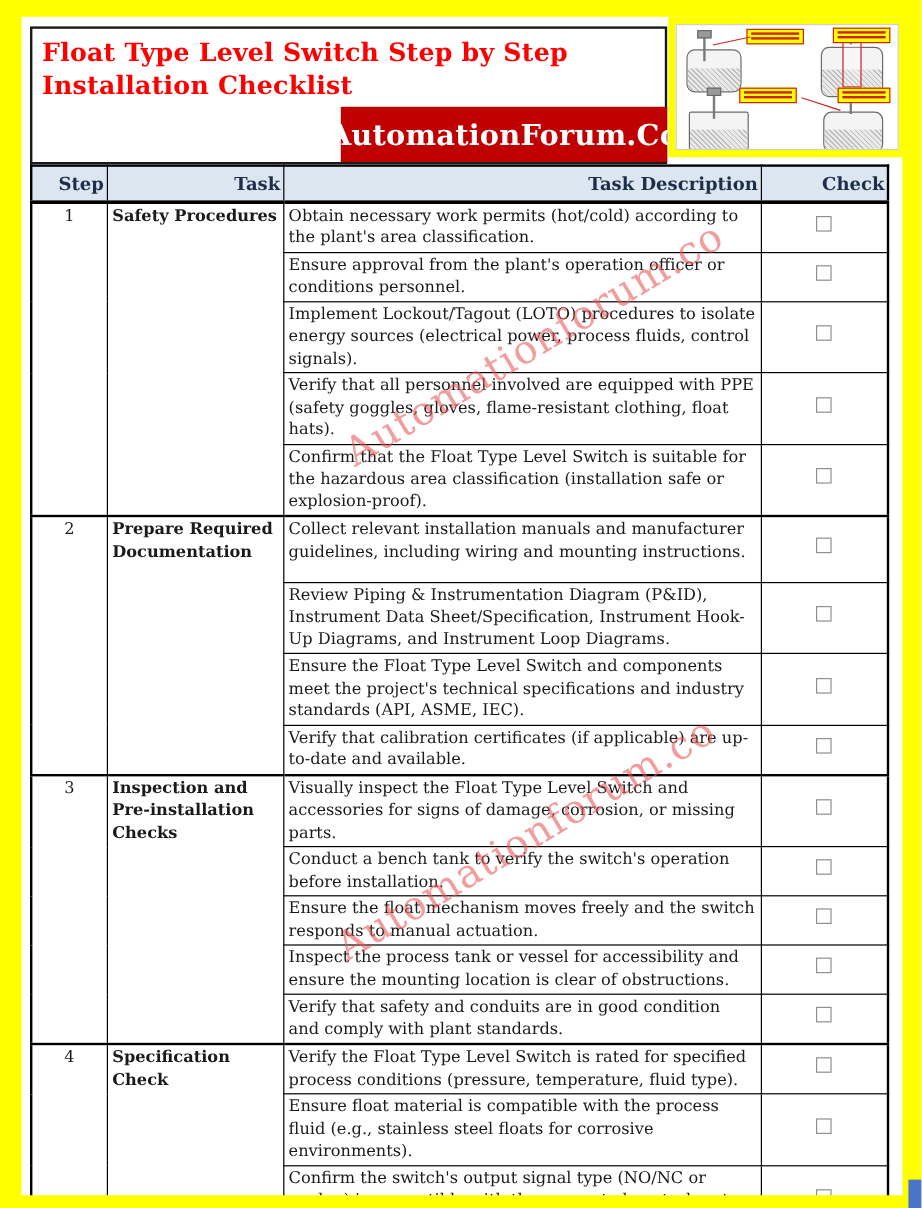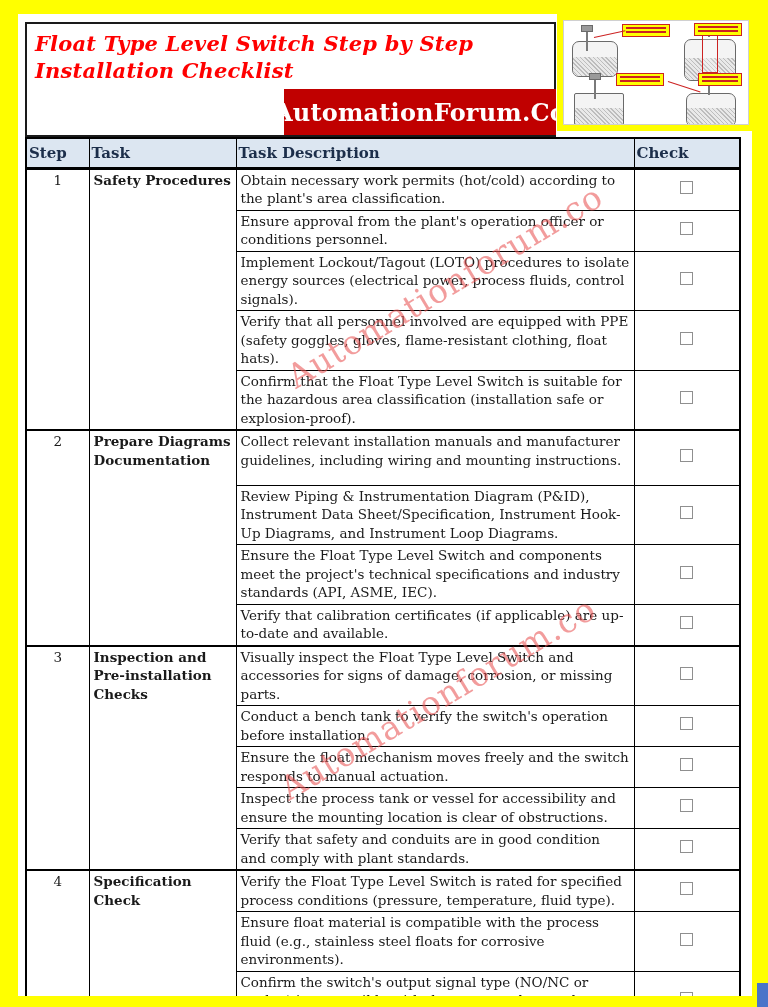--- a/index.html
+++ b/index.html
@@ -10,21 +10,21 @@
   
   .frame{position:absolute;inset:0;border-style:solid;border-color:#ffff00;
     border-width:14px 16px 11px 18px;z-index:4;pointer-events:none;}
   
   .blue-corner{position:absolute;right:0;bottom:0;width:11px;height:24px;background:#4a74c9;z-index:6;}
 
   
   .title-box{position:absolute;left:25px;top:22px;width:531px;height:115px;
     border:2px solid #1a1a1a;box-sizing:border-box;background:#fff;z-index:2;}
   .page-title{position:absolute;left:8px;top:6px;width:500px;
-    color:#ff0000;font-weight:bold;font-size:21px;line-height:1.3;letter-spacing:.2px;font-style:italic;}
+    color:#ff0000;font-weight:bold;font-size:21px;line-height:1.3;letter-spacing:.2px;}
   .brand-banner{position:absolute;left:284px;top:89px;width:272px;height:46px;z-index:3;
     background:#c00000;color:#ffffff;font-weight:bold;font-size:24px;
     display:flex;align-items:center;justify-content:center;letter-spacing:.2px;}
 
   
   .diagram{position:absolute;left:557px;top:14px;width:198px;height:117px;
     background:#ffff00;box-sizing:border-box;padding:6px;z-index:3;}
   .diagram-panel{position:relative;width:100%;height:100%;background:#ffffff;
     border:1px solid #d0d0d0;box-sizing:border-box;overflow:hidden;}
   .tank{position:absolute;border:1px solid #6a6a6a;border-radius:7px;background:#f4f4f4;overflow:hidden;}
@@ -43,21 +43,21 @@
     color:rgba(233,85,85,.58);font-size:33px;letter-spacing:1px;
     transform:rotate(-31deg);transform-origin:left center;font-family:"DejaVu Serif",serif;}
   .wm1{left:290px;top:360px;}
   .wm2{left:283px;top:772px;}
 
   
   table.checklist{position:absolute;left:25px;top:137px;width:716px;z-index:2;
     border-collapse:collapse;table-layout:fixed;border:2px solid #000;background:#fff;}
   .checklist th,.checklist td{border:1px solid #000;box-sizing:border-box;}
   .checklist th{background:#dce6f1;color:#1c2e4a;font-weight:bold;font-size:15px;
-    height:30px;text-align:left;border-bottom:3px solid #000;padding:2px;}
+    height:30px;text-align:right;border-bottom:3px solid #000;padding:2px;}
   .checklist td{font-size:13.5px;line-height:18.5px;color:#1a1a1a;
     padding:1px 4px 2px 4px;vertical-align:top;}
   td.c-step{text-align:center;}
   td.c-task{font-weight:bold;}
   td.c-check{text-align:center;vertical-align:middle;}
   tr.grp td{border-top:2.5px solid #000;}
   .cb{display:inline-block;width:11px;height:11px;border:1.5px solid #8f8f8f;background:#fff;}
   tr.h36{height:36px}tr.h38{height:38px}tr.h55{height:55px}tr.h56{height:56px}tr.h57{height:57px}tr.h58{height:58px}
 </style>
 </head>
@@ -145,21 +145,21 @@
       <td>Verify that all personnel involved are equipped with PPE (safety goggles, gloves, flame-resistant clothing, float hats).</td>
       <td class="c-check"><span class="cb"></span></td>
     </tr>
     <tr class="h56">
       <td>Confirm that the Float Type Level Switch is suitable for the hazardous area classification (installation safe or explosion-proof).</td>
       <td class="c-check"><span class="cb"></span></td>
     </tr>
 
     <tr class="grp h55">
       <td class="c-step" rowspan="4">2</td>
-      <td class="c-task" rowspan="4">Prepare Diagrams Documentation</td>
+      <td class="c-task" rowspan="4">Prepare Required Documentation</td>
       <td>Collect relevant installation manuals and manufacturer guidelines, including wiring and mounting instructions.</td>
       <td class="c-check"><span class="cb"></span></td>
     </tr>
     <tr class="h58">
       <td>Review Piping &amp; Instrumentation Diagram (P&amp;ID), Instrument Data Sheet/Specification, Instrument Hook-Up Diagrams, and Instrument Loop Diagrams.</td>
       <td class="c-check"><span class="cb"></span></td>
     </tr>
     <tr class="h58">
       <td>Ensure the Float Type Level Switch and components meet the project's technical specifications and industry standards (API, ASME, IEC).</td>
       <td class="c-check"><span class="cb"></span></td>

